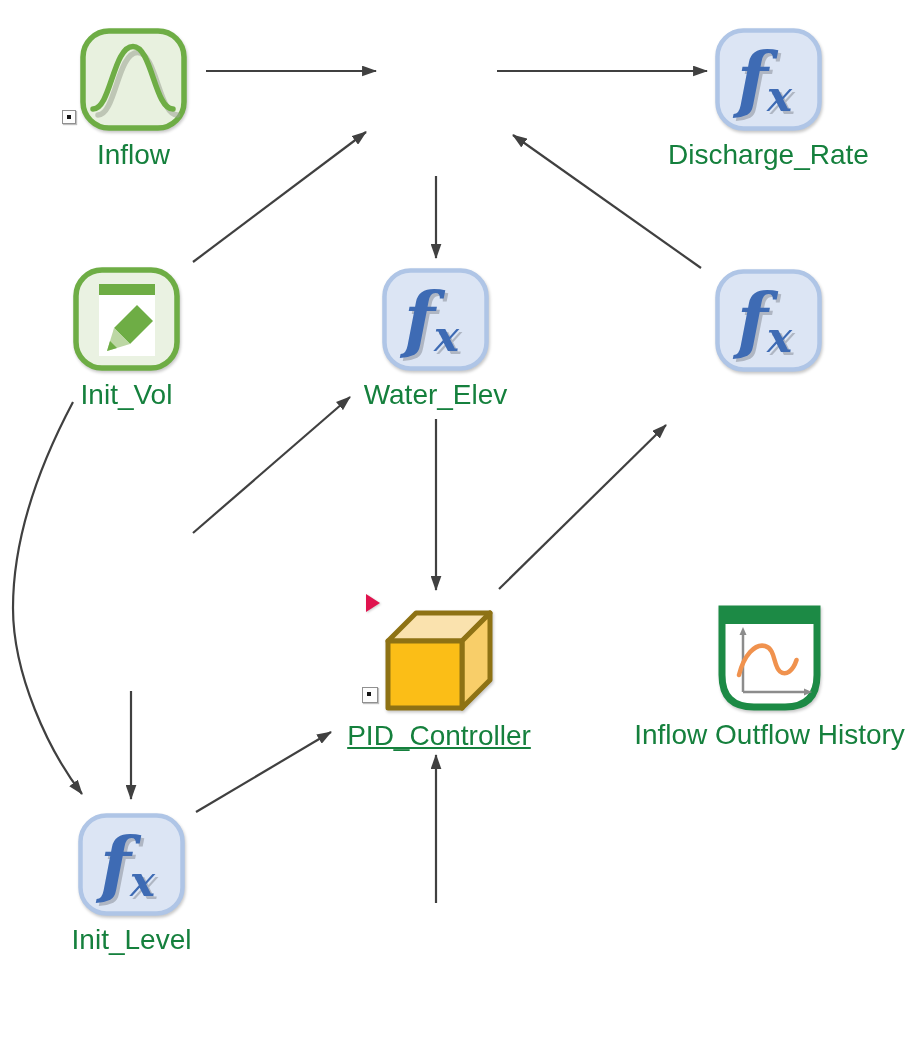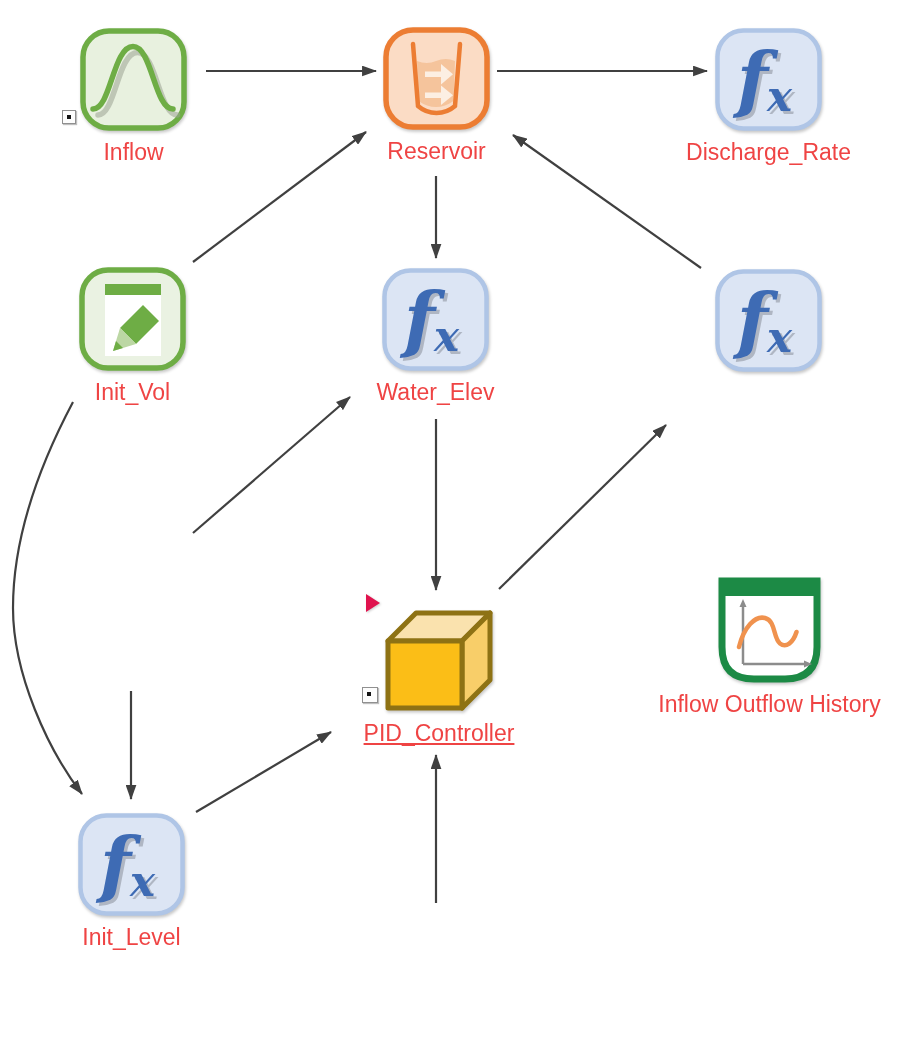--- a/index.html
+++ b/index.html
@@ -3,21 +3,21 @@
 <meta charset="utf-8">
 <style>
   html,body{margin:0;padding:0;background:#ffffff;}
   .canvas{
     position:relative;width:922px;height:1064px;background:#ffffff;
     font-family:"Liberation Sans",sans-serif;overflow:hidden;
   }
   .arrows{position:absolute;left:0;top:0;pointer-events:none;}
   .node{position:absolute;display:flex;flex-direction:column;align-items:center;}
   .node .label{
-    margin-top:8px;font-size:23px;color:#ef4444;white-space:nowrap;line-height:1.15;
+    margin-top:8px;font-size:28px;color:#15803d;white-space:nowrap;line-height:1.15;
   }
   .link-label{color:#1070C8;text-decoration:underline;}
   .icon{filter:drop-shadow(1.5px 2.5px 1.5px rgba(0,0,0,0.22));}
   .badge{
     position:absolute;width:14px;height:14px;background:#fdfdfd;
     border:1.5px solid #909090;box-sizing:border-box;
     box-shadow:1px 1px 1px rgba(0,0,0,0.25);
   }
   .badge::after{
     content:"";position:absolute;left:3.5px;top:4px;width:4px;height:4px;background:#141414;
@@ -59,49 +59,35 @@
   <div class="node" style="left:80px;top:28px;width:107px">
     <svg class="icon" width="107" height="103" viewBox="0 0 107 103">
       <rect x="3" y="3" width="101" height="97" rx="26" fill="#E8F1DF" stroke="#6EAD45" stroke-width="5.5"></rect>
       <path d="M15.5,84 C33,84 35,21.5 55,21.5 C74,21.5 76.5,84 95,84" fill="none" stroke="#9aa392" stroke-opacity="0.55" stroke-width="5.5" stroke-linecap="round" transform="translate(2.5,3)"></path>
       <path d="M13,81 C31,81 33,18.5 53,18.5 C72,18.5 74.5,81 93,81" fill="none" stroke="#6EAD45" stroke-width="5.5" stroke-linecap="round"></path>
     </svg>
     <div class="label">Inflow</div>
   </div>
   <div class="badge" style="left:62px;top:110px"></div>
 
-  <div class="node" style="left:383px;top:27px;width:107px">
-    <svg class="icon" width="107" height="103" viewBox="0 0 107 103">
-      <rect x="3" y="3" width="101" height="97" rx="27" fill="#FBDCC5" stroke="#EC7D33" stroke-width="5.5"></rect>
-      <path d="M34,34 q10,4 19,0 q10,-4 19,0 l-1.5,40 q-8.5,6 -17.5,6 q-9,0 -17.5,-6 Z" fill="#F5C49C"></path>
-      <path d="M30,17 L35,79 Q43,86 53.5,86 Q64,86 72,79 L77,17" fill="none" stroke="#EC7D33" stroke-width="4.5" stroke-linecap="round"></path>
-      <g fill="#FCEFE3">
-        <rect x="42" y="44.5" width="17" height="5.5"></rect>
-        <path d="M58,37 L70,47.2 L58,57.5 Z"></path>
-        <rect x="42" y="65.5" width="17" height="5.5"></rect>
-        <path d="M58,58.5 L70,68.2 L58,78 Z"></path>
-      </g>
-    </svg>
-    <div class="label">Reservoir</div>
-  </div>
 
   <div class="node" style="left:715px;top:28px;width:107px">
     <svg class="icon" width="107" height="103" viewBox="0 0 107 103">
       <rect x="2.5" y="2.5" width="102" height="98" rx="26" fill="#DCE5F4" stroke="#AFC5E6" stroke-width="4.5"></rect>
       <text font-family="'DejaVu Serif',serif" font-style="italic" font-weight="bold" fill="#8b919c" opacity="0.55">
         <tspan x="25" y="80" font-size="72">f</tspan><tspan x="55" y="86" font-size="42">x</tspan>
       </text>
       <text font-family="'DejaVu Serif',serif" font-style="italic" font-weight="bold" fill="#3E6BB4">
         <tspan x="22" y="77" font-size="72">f</tspan><tspan x="52" y="83" font-size="42">x</tspan>
       </text>
     </svg>
     <div class="label">Discharge_Rate</div>
   </div>
 
-  <div class="node" style="left:79px;top:267px;width:107px">
+  <div class="node" style="left:73px;top:267px;width:107px">
     <svg class="icon" width="107" height="104" viewBox="0 0 107 104">
       <rect x="3" y="3" width="101" height="98" rx="26" fill="#EAF2E2" stroke="#6EAD45" stroke-width="5.5"></rect>
       <rect x="26" y="17" width="56" height="72" fill="#ffffff"></rect>
       <rect x="26" y="17" width="56" height="11" fill="#6EAD45"></rect>
       <polygon points="41,61 64,38 80,54 57,77" fill="#6EAD45"></polygon>
       <polygon points="41,61 57,77 34,84" fill="#BCD7A4"></polygon>
       <polygon points="34,84 44,81 37,74" fill="#6EAD45"></polygon>
     </svg>
     <div class="label">Init_Vol</div>
   </div>
@@ -138,21 +124,21 @@
         <polygon points="5,41 33,13 107,13 79,41" fill="#FAE2AE"></polygon>
         <polygon points="79,41 107,13 107,80 79,108" fill="#F8CE69"></polygon>
         <rect x="5" y="41" width="74" height="67" fill="#FBBE17"></rect>
       </g>
     </svg>
     <div class="label link-label">PID_Controller</div>
   </div>
   <div class="flag" style="left:366px;top:594px"></div>
   <div class="badge" style="left:362px;top:687px;width:16px;height:16px"></div>
 
-  <div class="node" style="left:716px;top:576px;width:107px">
+  <div class="node" style="left:716px;top:604px;width:107px">
     <svg class="icon" width="107" height="107" viewBox="0 0 107 107">
       <path d="M6,5 H101 V71 Q101,103 69,103 H38 Q6,103 6,71 Z" fill="#ffffff" stroke="#1C8A45" stroke-width="7"></path>
       <rect x="3" y="2" width="101" height="18" fill="#1C8A45"></rect>
       <g stroke="#8C8C8C" stroke-width="2.5" fill="none">
         <line x1="27" y1="29" x2="27" y2="88"></line>
         <line x1="27" y1="88" x2="91" y2="88"></line>
       </g>
       <polygon points="27,23 23.5,31 30.5,31" fill="#8C8C8C"></polygon>
       <polygon points="96,88 88,84.5 88,91.5" fill="#8C8C8C"></polygon>
       <path d="M23,71 C28,51 39,39.5 49,42 C60,45 57,62 64,67.5 C70,72 77,67 80.5,56" fill="none" stroke="#F0924E" stroke-width="4.5" stroke-linecap="round"></path>

